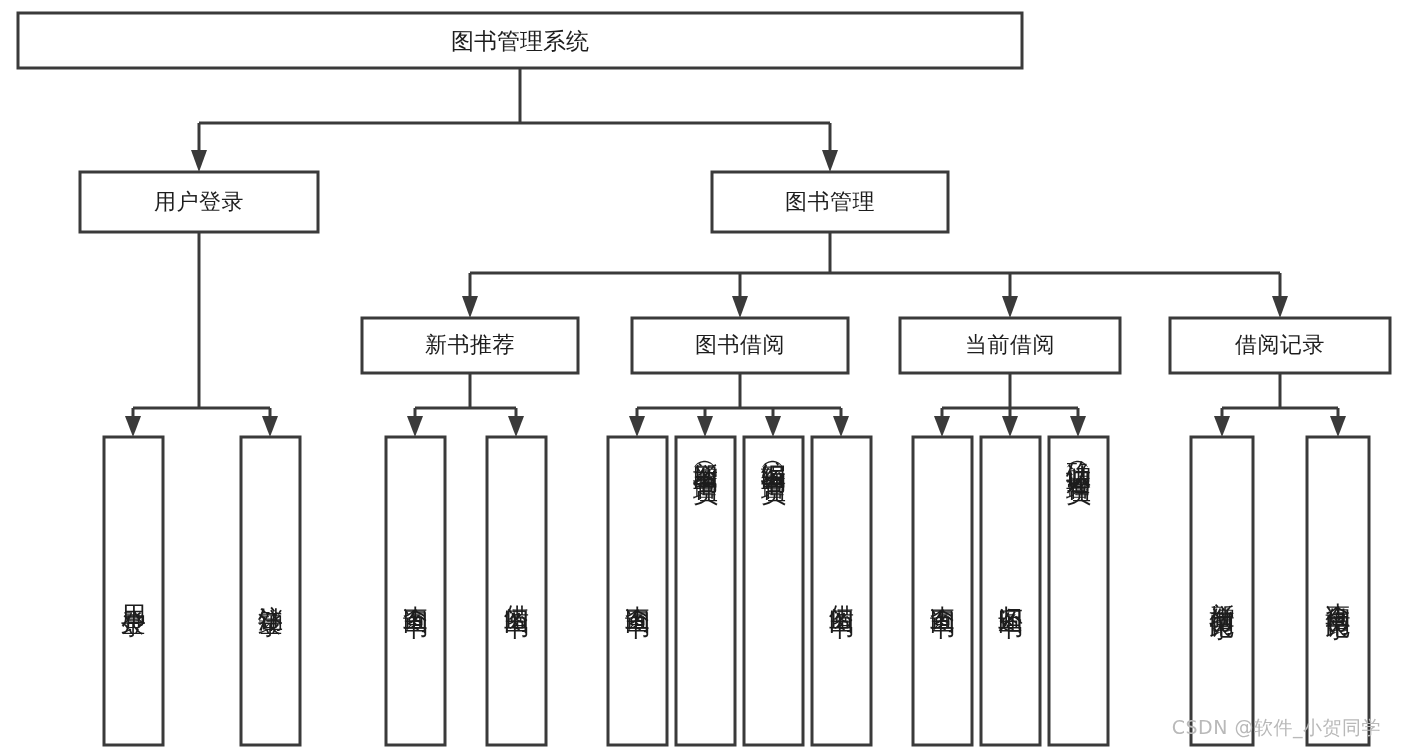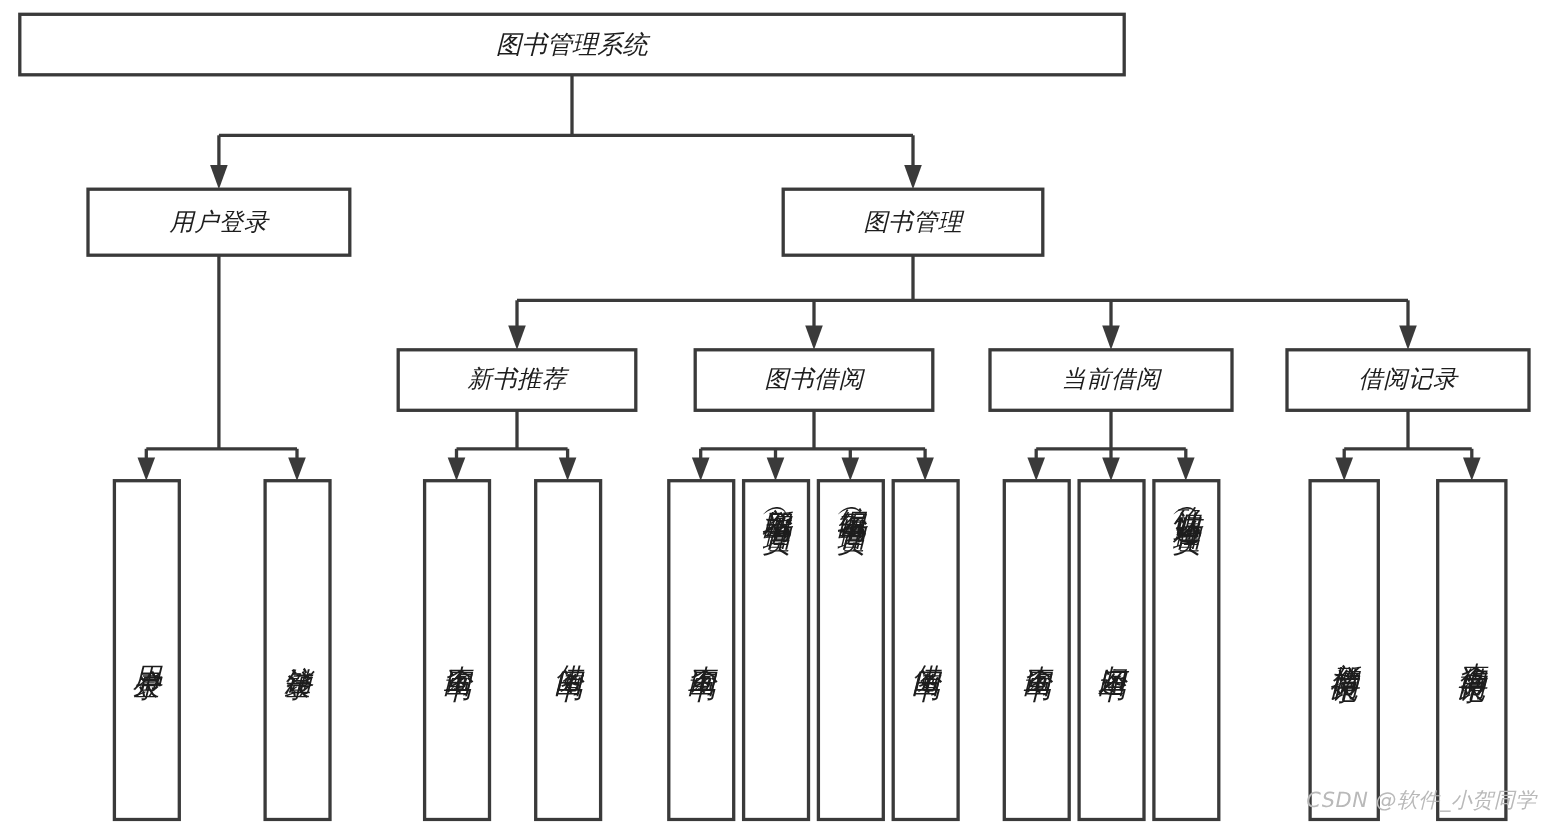--- a/index.html
+++ b/index.html
@@ -10,21 +10,20 @@
   }
   body {
     font-family: "DejaVu Sans", "Liberation Sans", sans-serif;
   }
   #diagram-root {
     position: relative;
     width: 1405px;
     height: 747px;
     background: #ffffff;
     overflow: hidden;
-    font-style: italic;
   }
   svg#tree-svg {
     position: absolute;
     left: 0;
     top: 0;
     width: 1405px;
     height: 747px;
     display: block;
   }
   .node-box {
@@ -69,21 +68,21 @@
     text-orientation: upright;
     font-family: "DejaVu Sans", "Liberation Sans", sans-serif;
     font-size: 25px;
     line-height: 1.08;
     color: #1d1d1d;
     letter-spacing: 3px;
     white-space: nowrap;
   }
   .watermark {
     position: absolute;
-    right: 8px;
+    right: 24px;
     bottom: 6px;
     font-family: "DejaVu Sans", "Liberation Sans", sans-serif;
     font-size: 19px;
     color: #b9b9b9;
     letter-spacing: 0.5px;
     white-space: nowrap;
   }
 </style>
 </head>
 <body>

